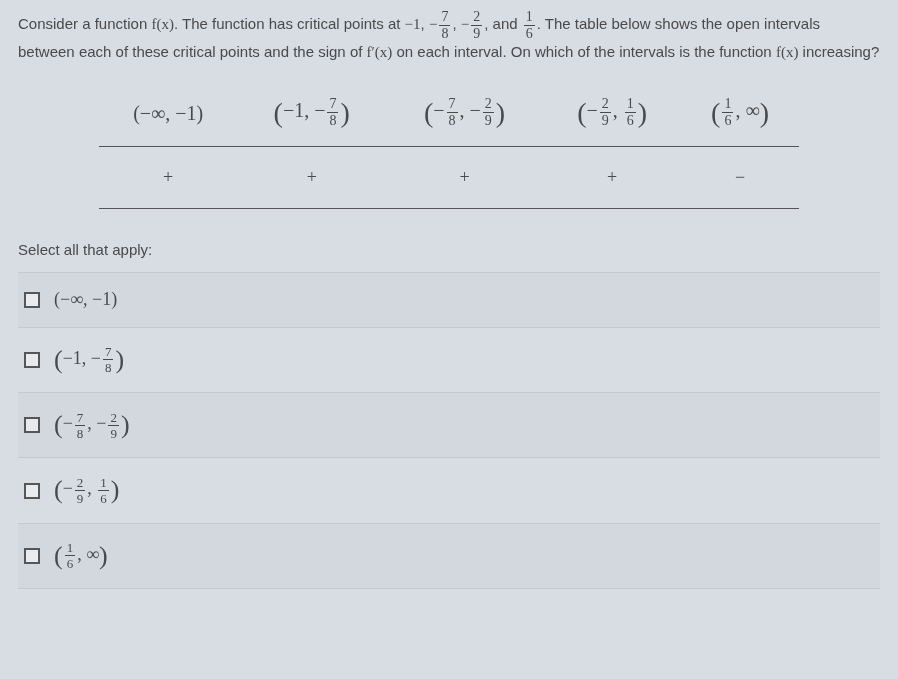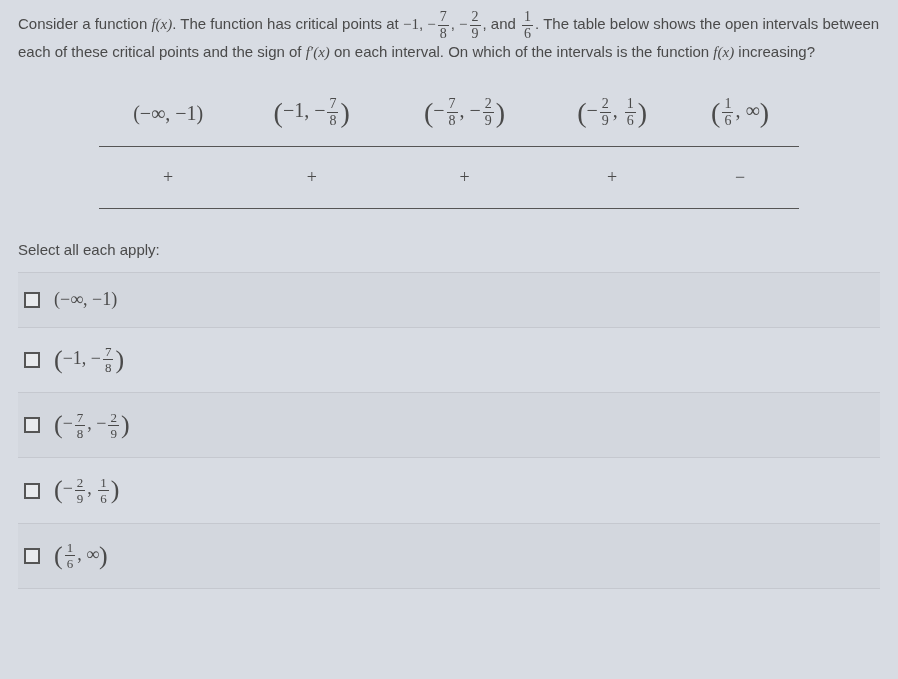--- a/index.html
+++ b/index.html
@@ -14,21 +14,20 @@
       height: 679px;
       color: #4a4a4a;
       padding: 10px 18px;
       font-size: 15px;
       line-height: 1.4;
     }
     .question {
       margin-bottom: 20px;
     }
     .math-inline {
-      font-style: italic;
       font-family: 'Times New Roman', serif;
     }
     .frac {
       display: inline-block;
       vertical-align: middle;
       text-align: center;
       font-family: 'Times New Roman', serif;
       font-size: 14px;
       line-height: 1;
       margin: 0 2px;
@@ -148,21 +147,21 @@
       <td>+</td>
       <td>+</td>
       <td>+</td>
       <td>+</td>
       <td>−</td>
     </tr>
   </tbody>
     </table>
 </div>
 
-<div class="prompt">Select all each apply:</div>
+<div class="prompt">Select all that apply:</div>
 
 <div class="options">
 
   <div class="option-row">
     <div class="checkbox"></div>
     <div class="option-label">(−∞, −1)</div>
   </div>
 
   <div class="option-row">
     <div class="checkbox"></div>

